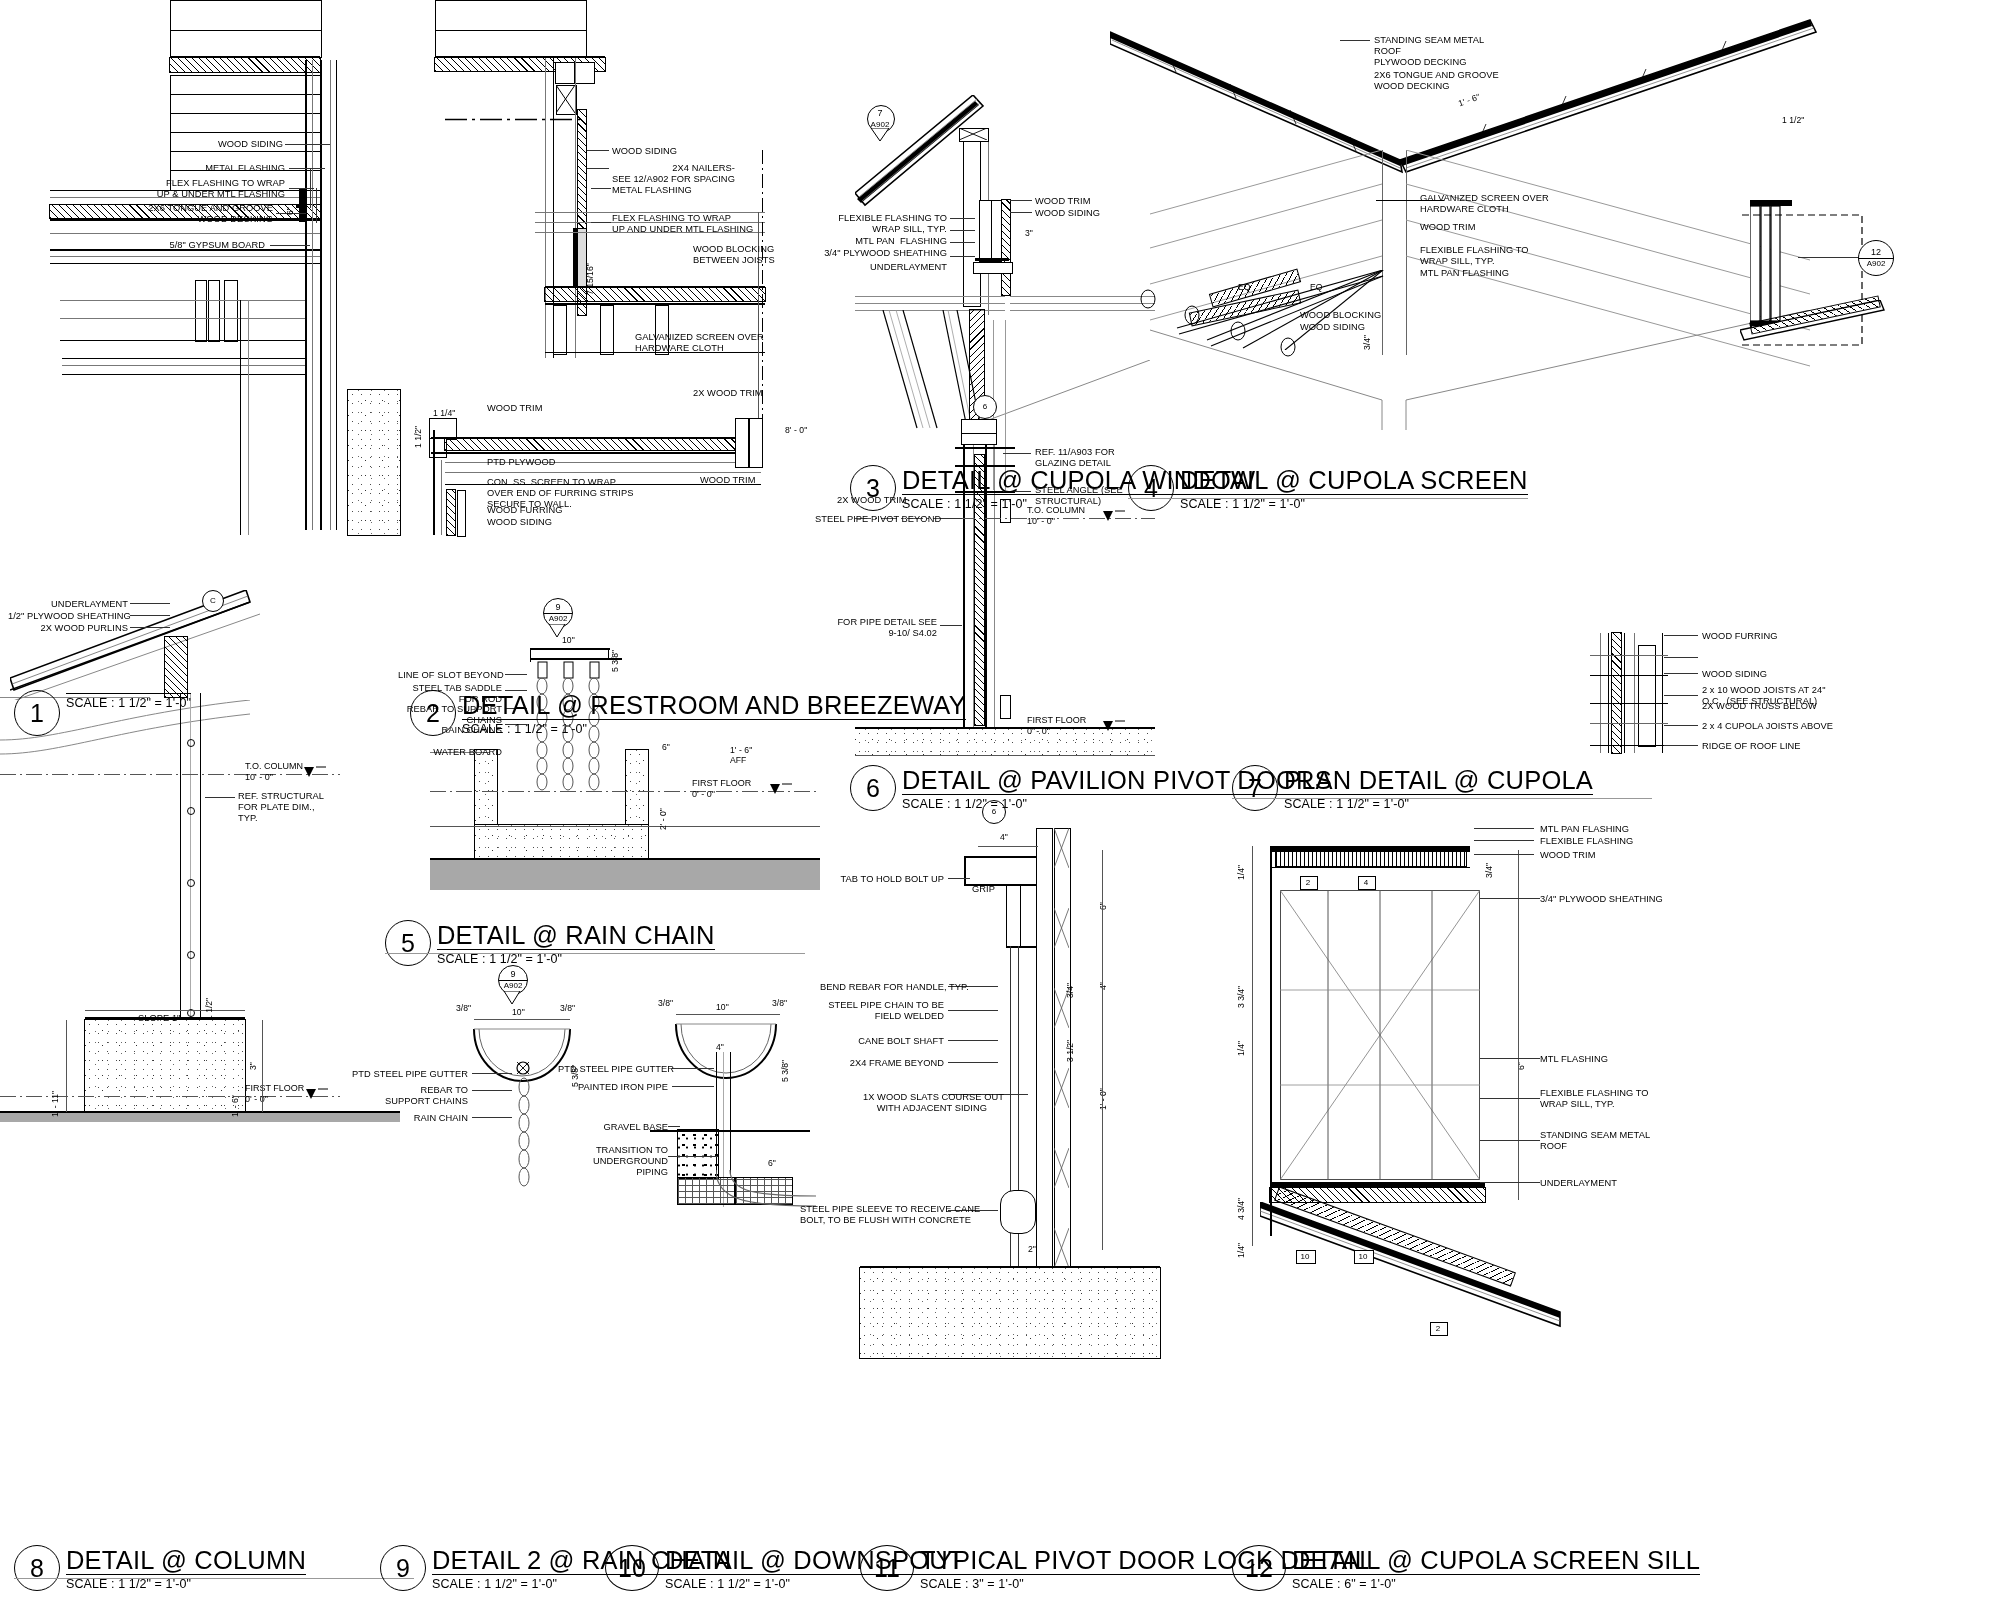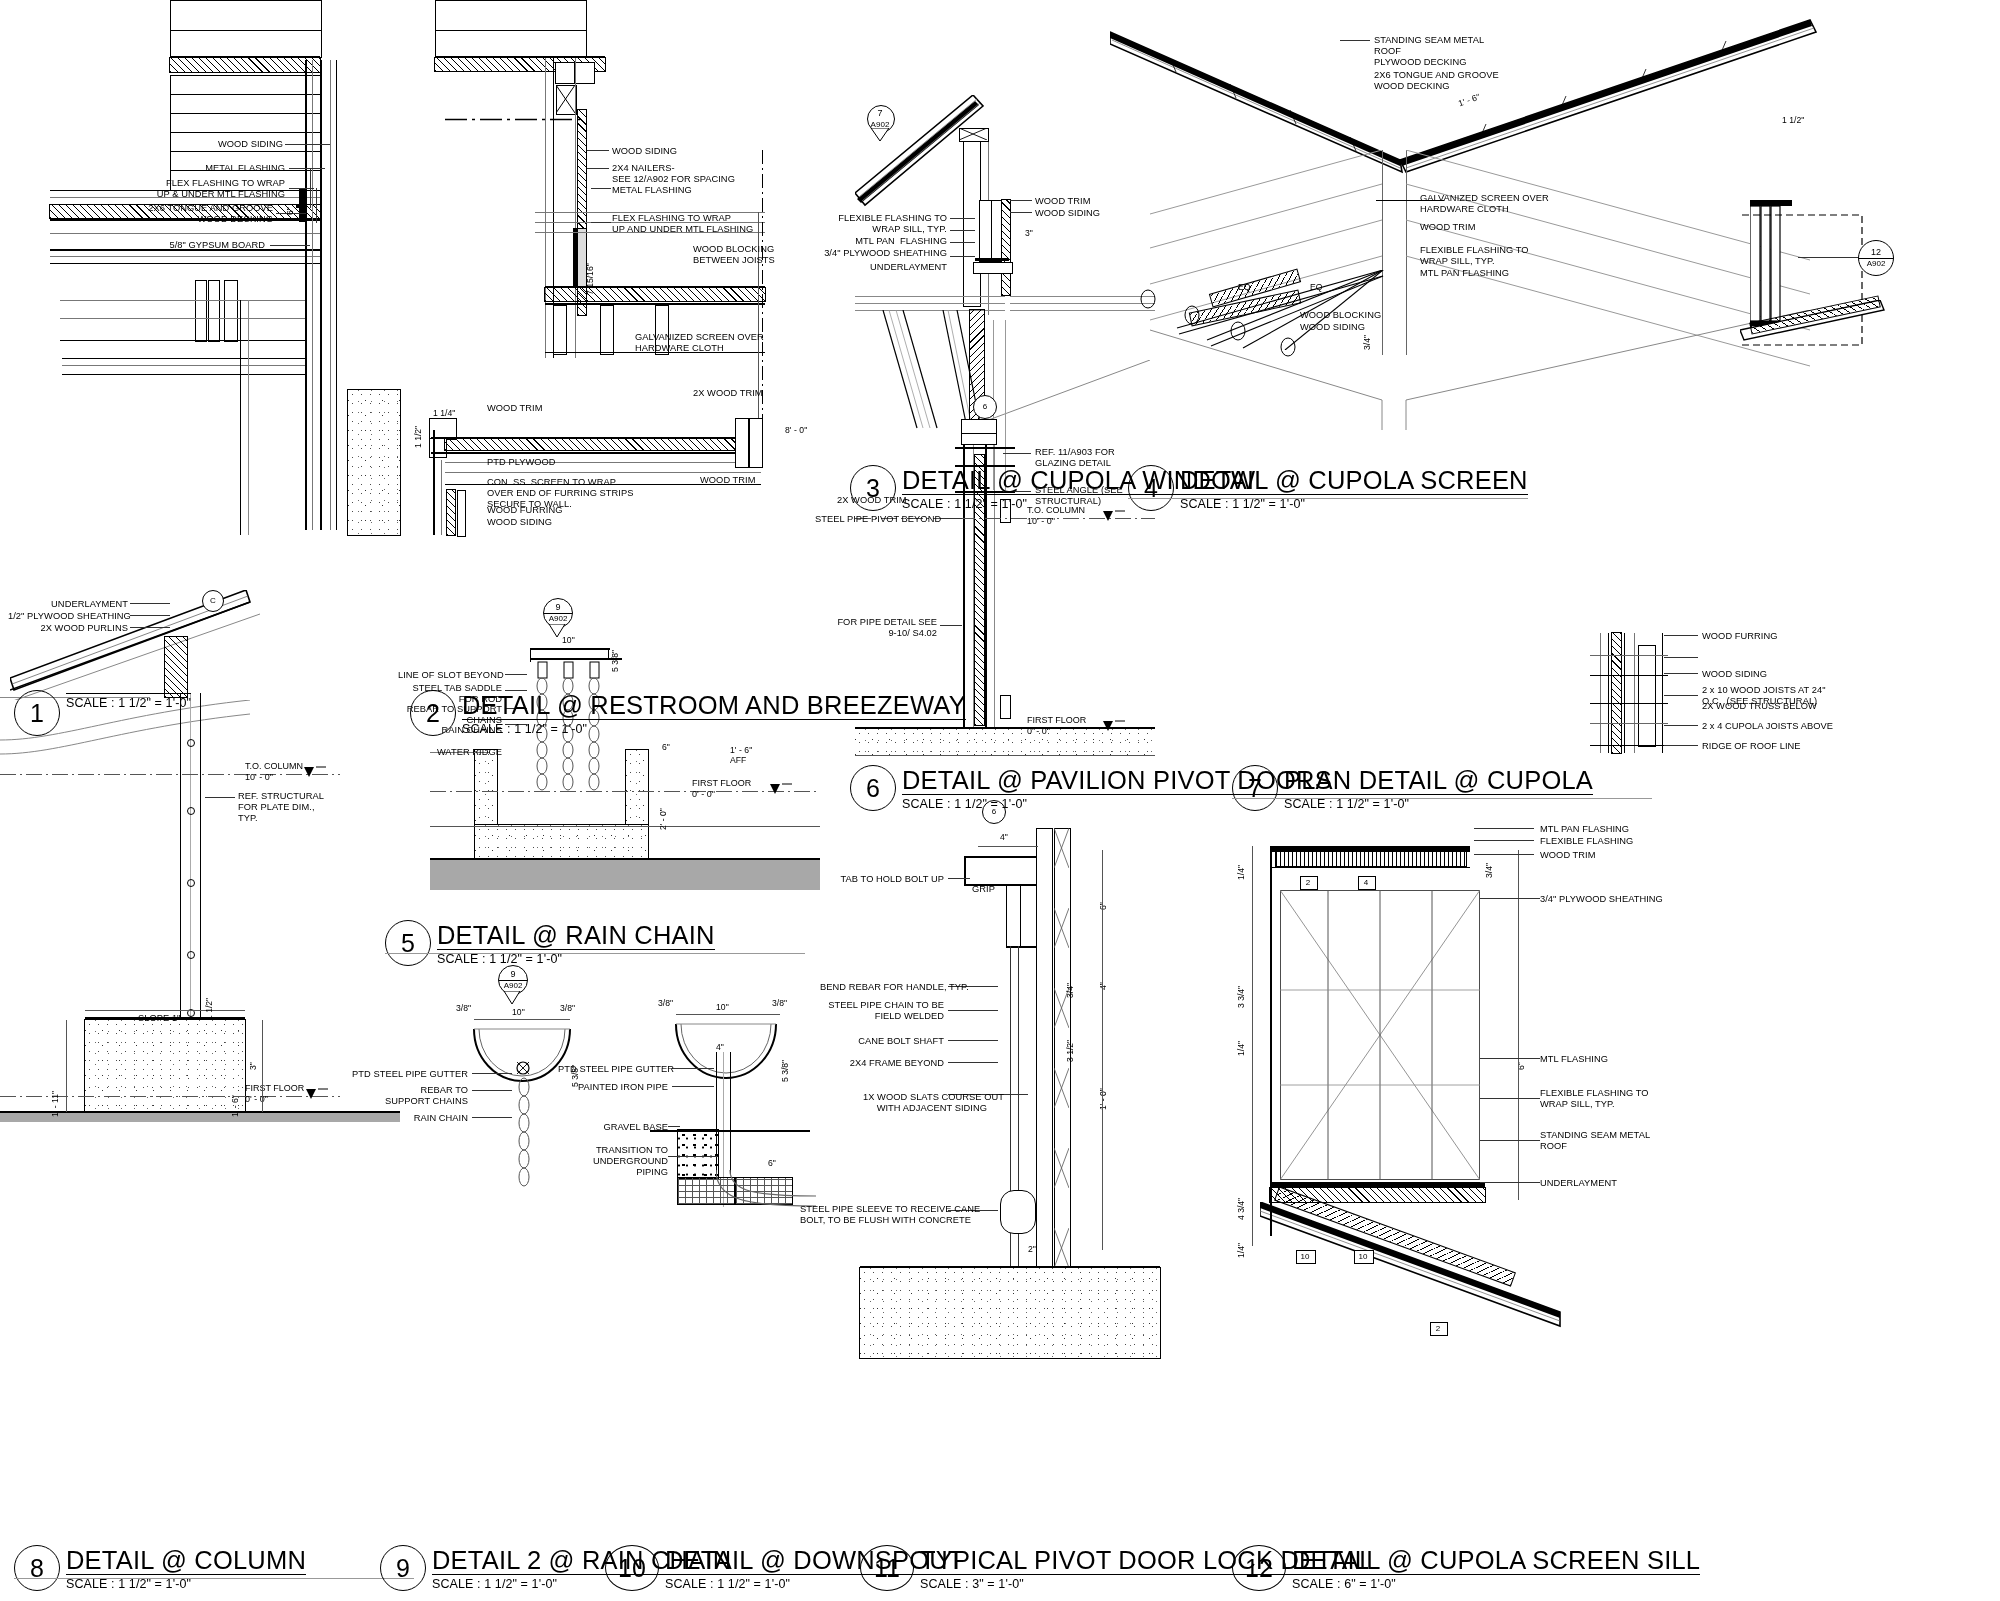--- a/index.html
+++ b/index.html
@@ -196,21 +196,21 @@
 
   <div class="bx" style="left:320px;top:418px;width:12px;height:48px;"></div>
   <div class="bx" style="left:334px;top:418px;width:12px;height:48px;"></div>
 
   <div class="ln thin" style="left:172px;top:150px;width:22px;height:1px;background:#333;"></div>
   <div class="ln thin" style="left:172px;top:168px;width:22px;height:1px;background:#333;"></div>
   <div class="ln thin" style="left:176px;top:188px;width:20px;height:1px;background:#333;"></div>
   <div class="ln thin" style="left:176px;top:222px;width:20px;height:1px;background:#333;"></div>
 
   <div class="anno" style="left:197px;top:146px;">WOOD SIDING</div>
-  <div class="anno" style="left:197px;top:163px;">2X4 NAILERS-
+  <div class="anno" style="left:197px;top:163px;text-align:right;">2X4 NAILERS-
 SEE 12/A902 FOR SPACING</div>
   <div class="anno" style="left:197px;top:185px;">METAL FLASHING</div>
   <div class="anno" style="left:197px;top:213px;">FLEX FLASHING TO WRAP
 UP AND UNDER MTL FLASHING</div>
   <div class="anno" style="left:278px;top:244px;">WOOD BLOCKING
 BETWEEN JOISTS</div>
   <div class="anno" style="left:220px;top:332px;">GALVANIZED SCREEN OVER
 HARDWARE CLOTH</div>
   <div class="anno" style="left:278px;top:388px;">2X WOOD TRIM</div>
   <div class="anno" style="left:72px;top:403px;">WOOD TRIM</div>
@@ -475,21 +475,21 @@
   <div class="ln thin" style="left:75px;top:100px;width:22px;height:1px;background:#333;"></div>
   <div class="ln thin" style="left:75px;top:118px;width:22px;height:1px;background:#333;"></div>
   <div class="ln thin" style="left:75px;top:134px;width:22px;height:1px;background:#333;"></div>
 
   <div class="anno r" style="left:-32px;top:80px;width:104px;">LINE OF SLOT BEYOND</div>
   <div class="anno r" style="left:-32px;top:93px;width:104px;">STEEL TAB SADDLE
 FOR ROD</div>
   <div class="anno r" style="left:-32px;top:114px;width:104px;">REBAR TO SUPPORT
 CHAINS</div>
   <div class="anno r" style="left:-32px;top:135px;width:104px;">RAIN CHAINS</div>
-  <div class="anno r" style="left:-32px;top:157px;width:104px;">WATER RIDGE</div>
+  <div class="anno r" style="left:-32px;top:157px;width:104px;">WATER BOARD</div>
   <div class="dim" style="left:232px;top:152px;">6"</div>
   <div class="dim" style="left:300px;top:155px;">1' - 6"
 AFF</div>
   <div class="dimv" style="left:238px;top:230px;">2' - 0"</div>
 </div>
 
 <div class="dw" style="left:855px;top:395px;width:300px;height:370px;">
 
   <div class="bub" style="left:118px;top:0;width:22px;height:22px;">
     <div class="b1" style="font-size:8px;">6</div>

